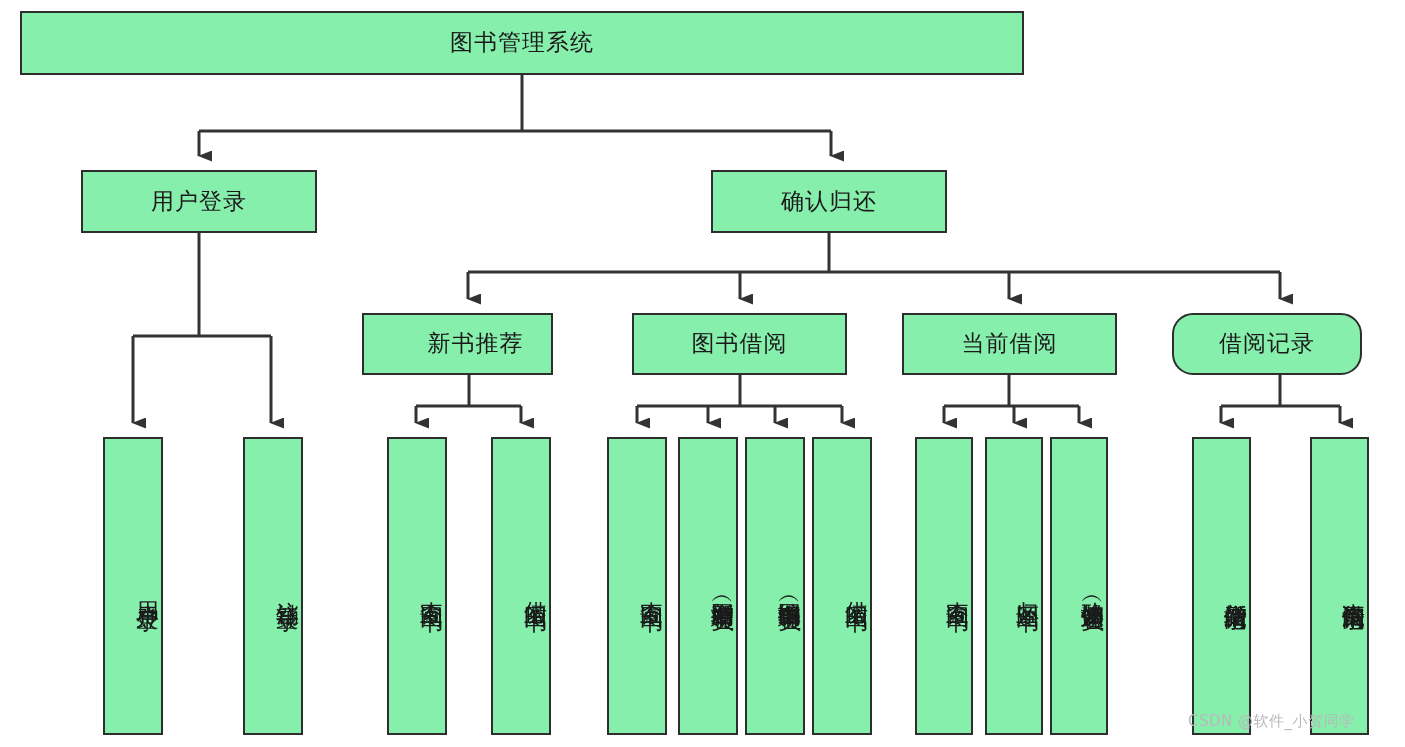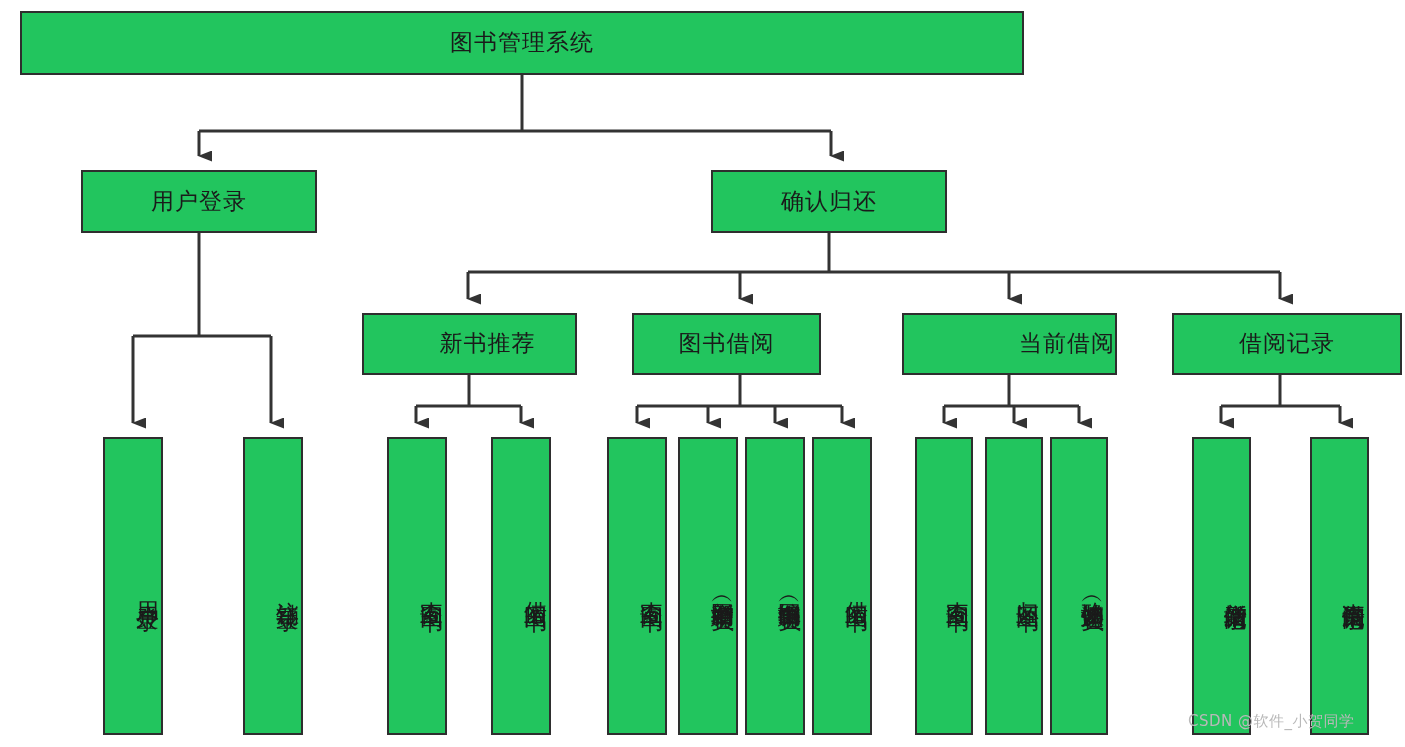--- a/index.html
+++ b/index.html
@@ -22,21 +22,21 @@
     position: absolute;
     left: 0;
     top: 0;
     width: 1405px;
     height: 747px;
   }
   .node {
     position: absolute;
     box-sizing: border-box;
     border: 2px solid #2e2e2e;
-    background: #22c55e;
+    background: #86efac;
     display: flex;
     align-items: center;
     justify-content: center;
     color: #1a1a1a;
   }
   .node-h {
     font-size: 23px;
     letter-spacing: 1px;
     line-height: 1.2;
     white-space: nowrap;
@@ -130,33 +130,33 @@
   </div>
 
   <div class="node node-h" style="left:81px; top:170px; width:236px; height:63px;">
     <span class="node-label">用户登录</span>
   </div>
 
   <div class="node node-h" style="left:711px; top:170px; width:236px; height:63px;">
     <span class="node-label">确认归还</span>
   </div>
 
-  <div class="node node-h" style="left:362px; top:313px; width:215px; height:62px;padding-left:36px;">
+  <div class="node node-h" style="left:362px; top:313px; width:191px; height:62px;padding-left:36px;">
     <span class="node-label">新书推荐</span>
   </div>
 
-  <div class="node node-h" style="left:632px; top:313px; width:189px; height:62px;">
+  <div class="node node-h" style="left:632px; top:313px; width:215px; height:62px;">
     <span class="node-label">图书借阅</span>
   </div>
 
-  <div class="node node-h" style="left:902px; top:313px; width:215px; height:62px;justify-content:flex-end;">
+  <div class="node node-h" style="left:902px; top:313px; width:215px; height:62px;">
     <span class="node-label">当前借阅</span>
   </div>
 
-  <div class="node node-h" style="left:1172px; top:313px; width:230px; height:62px;">
+  <div class="node node-h" style="left:1172px; top:313px; width:190px; height:62px;border-radius:21px;">
     <span class="node-label">借阅记录</span>
   </div>
 
   <div class="node node-v" style="left:103px; top:437px; width:60px; height:298px;">
     <span class="node-label">用户登录</span>
   </div>
 
   <div class="node node-v" style="left:243px; top:437px; width:60px; height:298px;">
     <span class="node-label">注销登录</span>
   </div>

